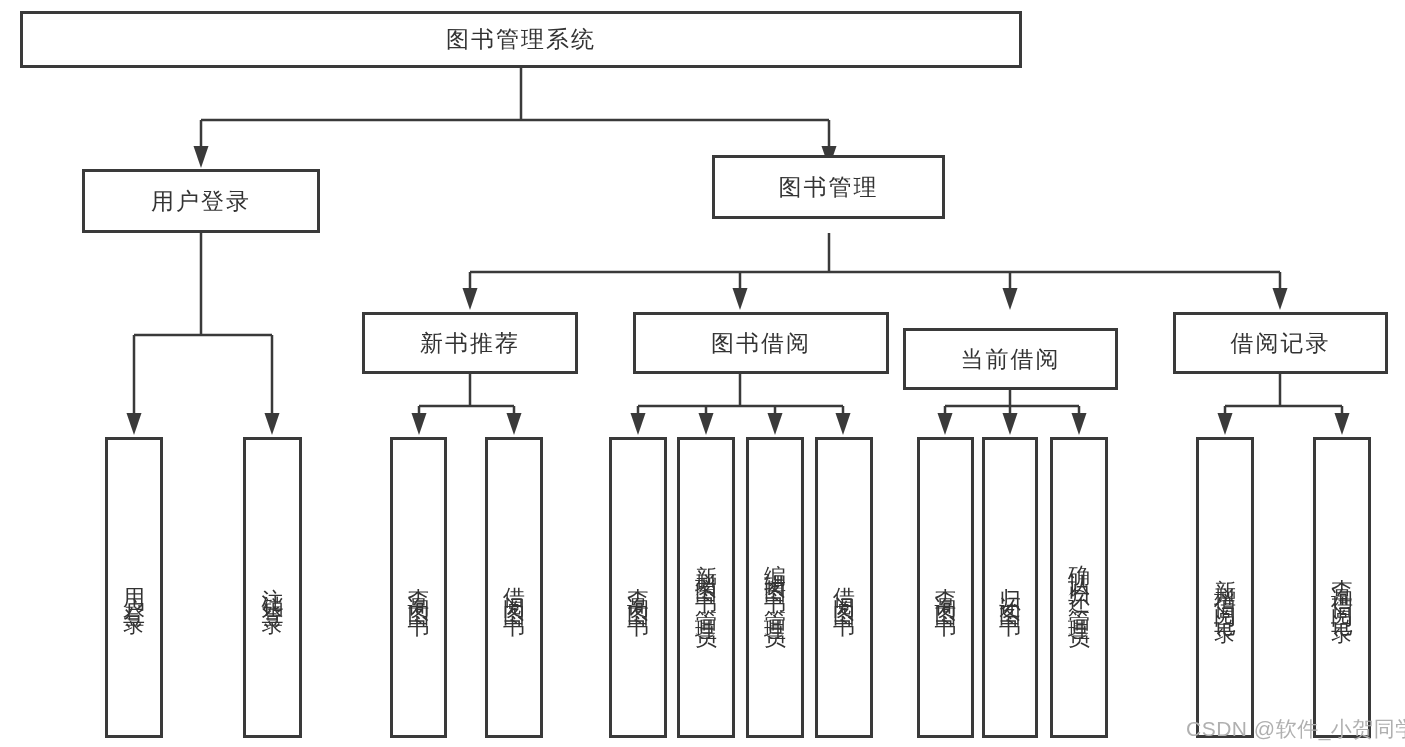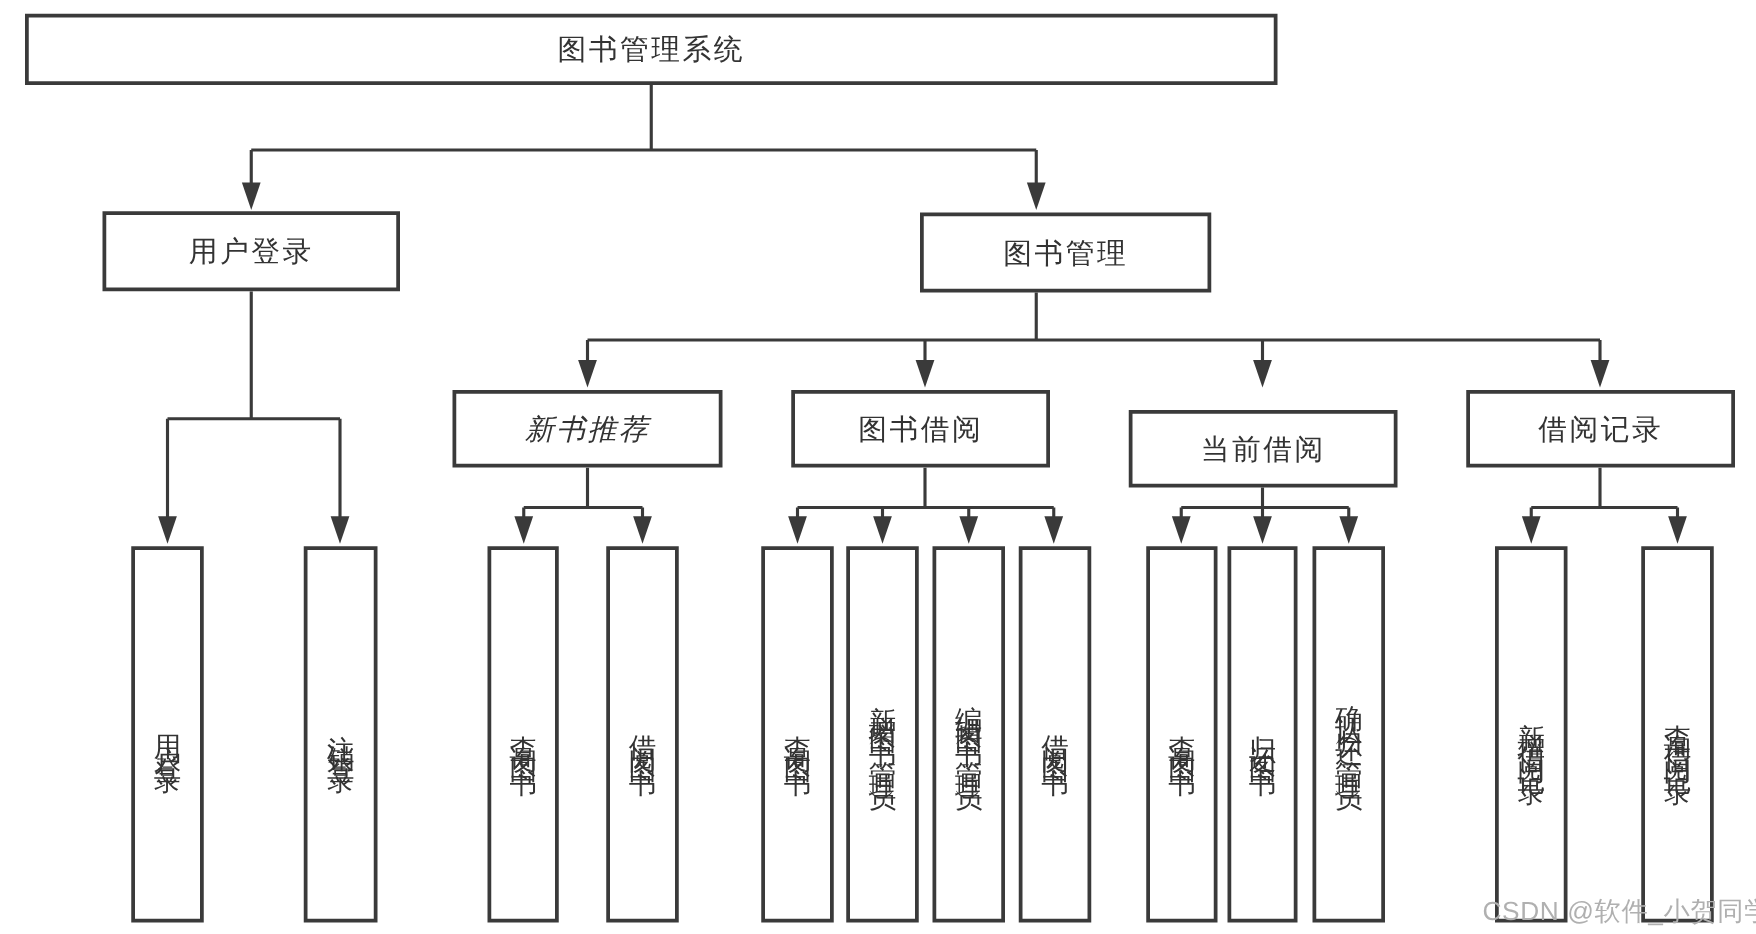--- a/index.html
+++ b/index.html
@@ -34,23 +34,23 @@
     writing-mode:vertical-rl;
     text-orientation:mixed;
     font-size:22px;
     color:#333333;
     letter-spacing:9px;
     line-height:1.1;
   }
   
   .p-root{left:20px;top:11px;width:1002px;height:57px;}
   .p-l2a{left:82px;top:169px;width:238px;height:64px;}
-  .p-l2b{left:712px;top:170px;width:233px;height:64px;margin-left:24px;}
-  .p-l3a{left:362px;top:312px;width:216px;height:62px;font-style:italic;}
-  .p-l3b{left:633px;top:312px;width:207px;height:62px;}
+  .p-l2b{left:712px;top:155px;width:233px;height:64px;}
+  .p-l3a{left:362px;top:312px;width:216px;height:62px;}
+  .p-l3b{left:633px;top:312px;width:256px;height:62px;}
   .p-l3c{left:903px;top:328px;width:215px;height:62px;}
   .p-l3d{left:1173px;top:312px;width:215px;height:62px;}
   .p-b1{left:105px;top:437px;width:58px;height:301px;}
   .p-b2{left:243px;top:437px;width:59px;height:301px;}
   .p-d1{left:390px;top:437px;width:57px;height:301px;}
   .p-d2{left:485px;top:437px;width:58px;height:301px;}
   .p-e1{left:609px;top:437px;width:58px;height:301px;}
   .p-e2{left:677px;top:437px;width:58px;height:301px;}
   .p-e3{left:746px;top:437px;width:58px;height:301px;}
   .p-e4{left:815px;top:437px;width:58px;height:301px;}

